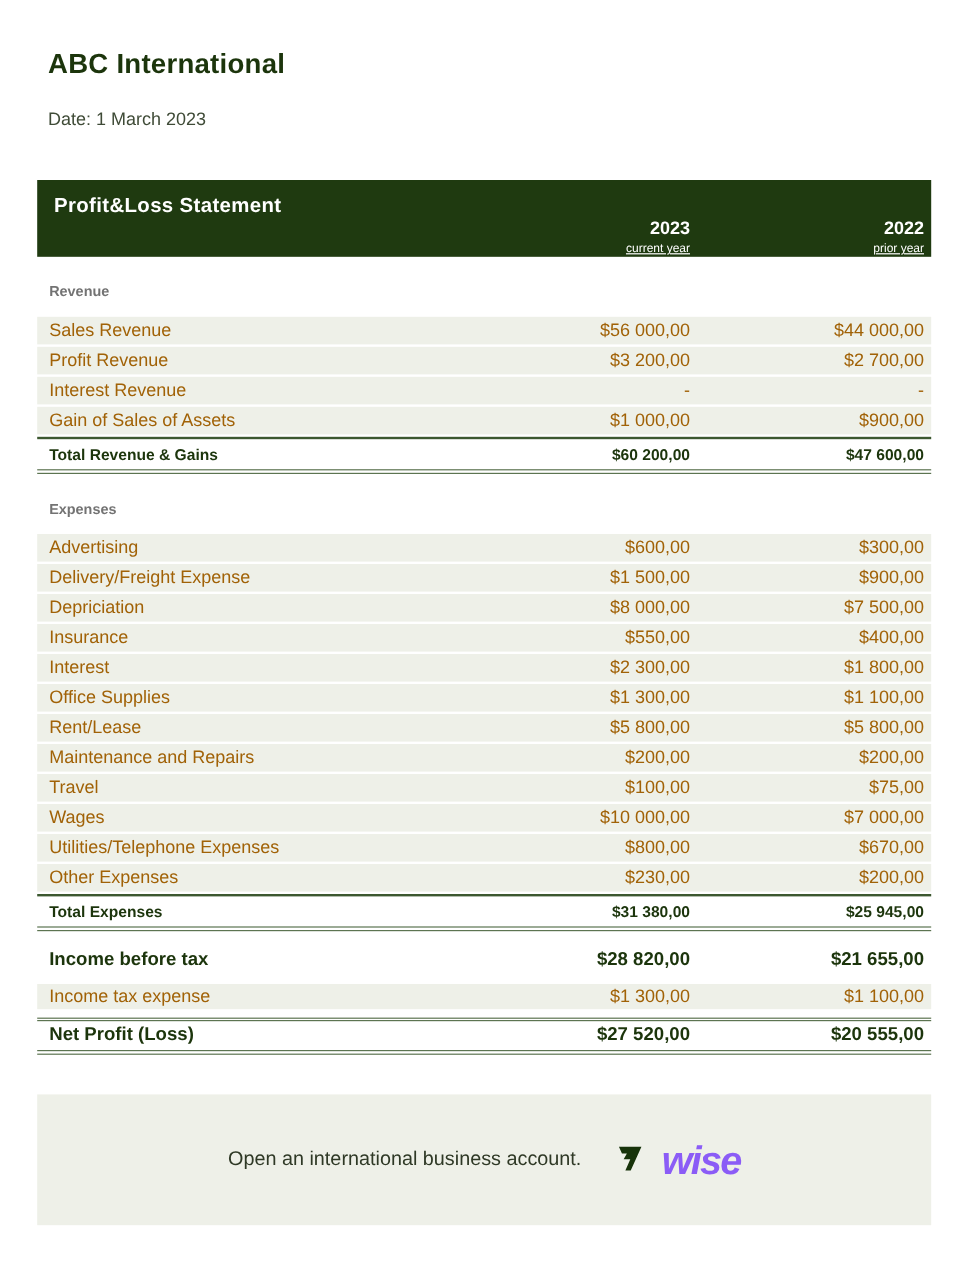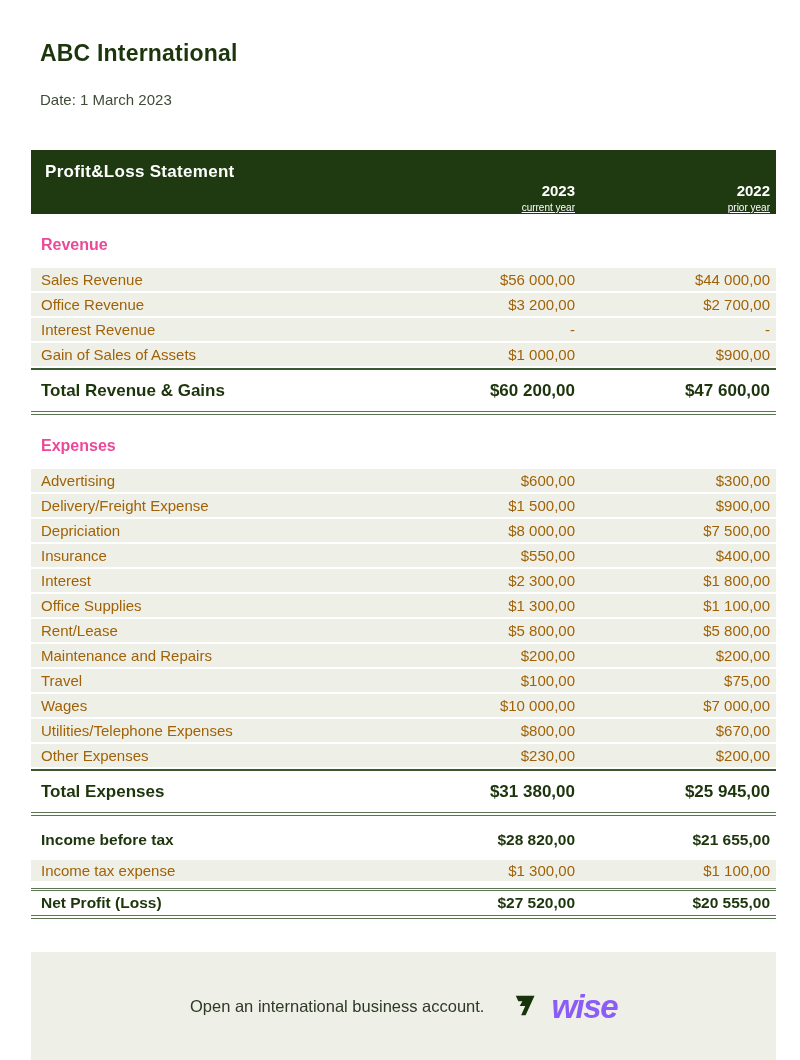--- a/index.html
+++ b/index.html
@@ -39,35 +39,35 @@
     display: grid;
     grid-template-columns: 1fr 170px 195px;
     padding: 0 6px 0 10px;
   }
   .col-head { text-align: right; }
   .col-head .year { font-size: 15px; font-weight: 700; }
   .col-head .sub  { font-size: 10px; font-weight: 400; margin-top: 3px; text-decoration: underline; }
 
   .section-heading {
     margin: 22px 0 14px 10px;
-    font-size: 16px; font-weight: 800; color: #ec4899;
+    font-size: 12px; font-weight: 800; color: #737373;
   }
 
   .row {
     display: grid;
     grid-template-columns: 1fr 170px 195px;
     align-items: center;
     padding: 0 6px 0 10px;
     font-size: 15px; color: #a16207;
   }
   .row .amt { text-align: right; }
   .data-row { background: #eef0e8; height: 23px; margin-bottom: 2px; }
   .total-row {
-    height: 47px; margin-top: 2px;
-    font-weight: 800; color: #1c350c; font-size: 17px;
+    height: 31px; margin-top: 2px;
+    font-weight: 800; color: #1c350c; font-size: 13px;
     border-top: 2px solid #3c5830;
     border-bottom: 4px double #5c7451;
   }
   .section { margin-bottom: 8px; }
 
   .kind-subtotal_plain {
     height: 31px; margin: 6px 0 5px 0;
     font-weight: 800; color: #1c350c; font-size: 15.5px;
   }
   .kind-item { background: #eef0e8; height: 21px; margin-bottom: 2px; }
@@ -125,21 +125,21 @@
   <section class="section">
     <h2 class="section-heading">Revenue</h2>
     <div class="rows">
   <div class="row data-row">
     <span class="label">Sales Revenue</span>
     <span class="amt cur">$56 000,00</span>
     <span class="amt pri">$44 000,00</span>
   </div>
 
   <div class="row data-row">
-    <span class="label">Office Revenue</span>
+    <span class="label">Profit Revenue</span>
     <span class="amt cur">$3 200,00</span>
     <span class="amt pri">$2 700,00</span>
   </div>
 
   <div class="row data-row">
     <span class="label">Interest Revenue</span>
     <span class="amt cur">-</span>
     <span class="amt pri">-</span>
   </div>
 

